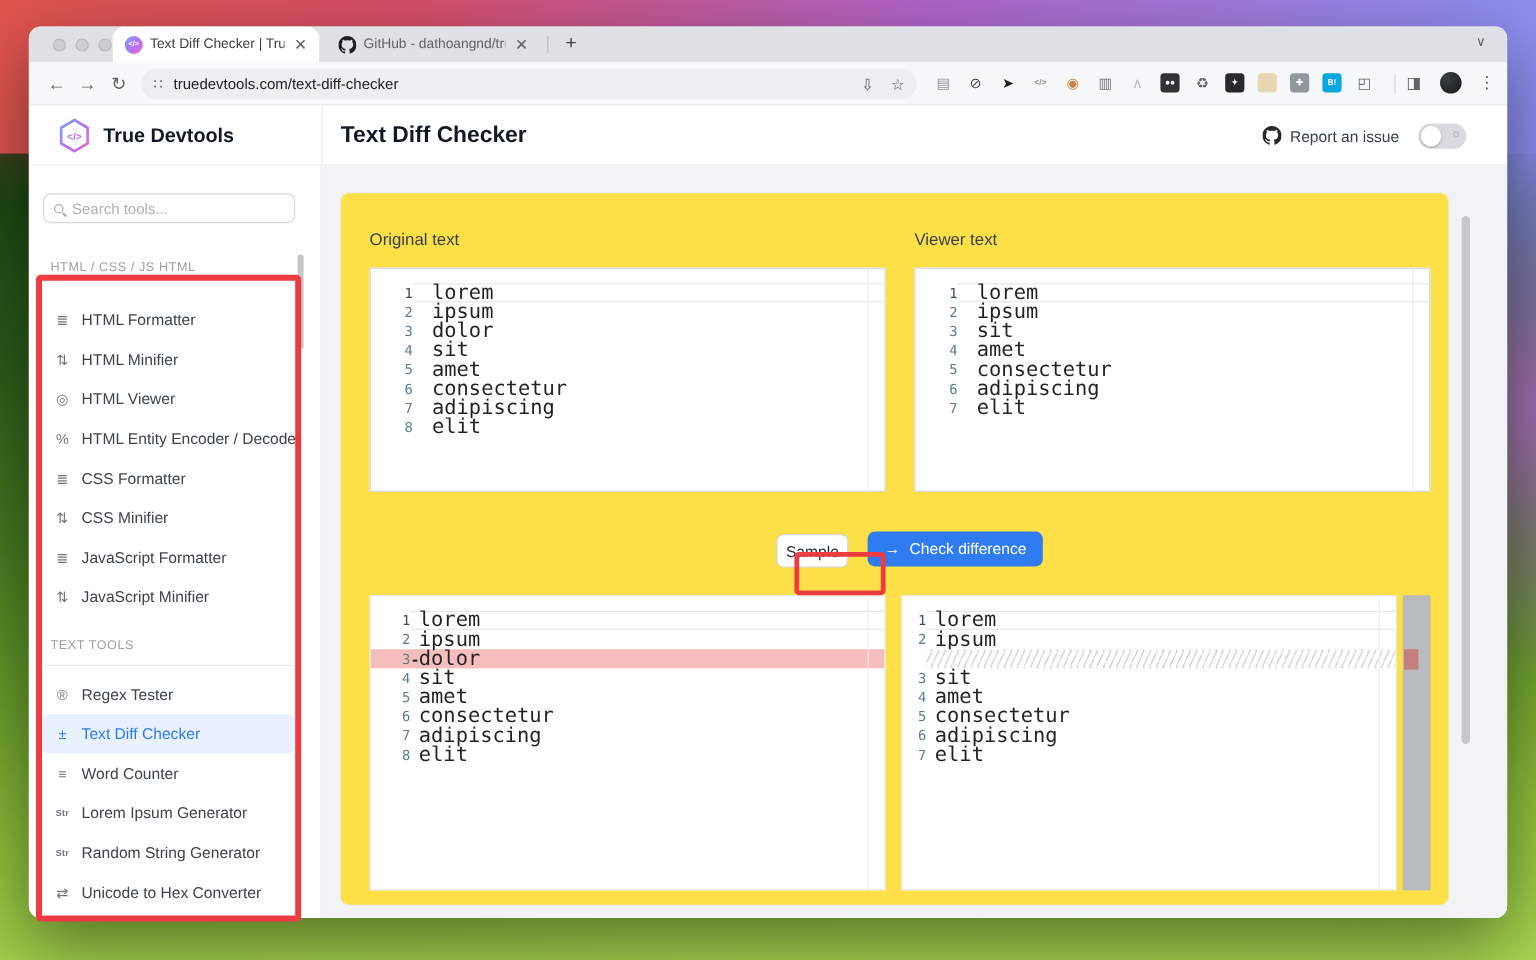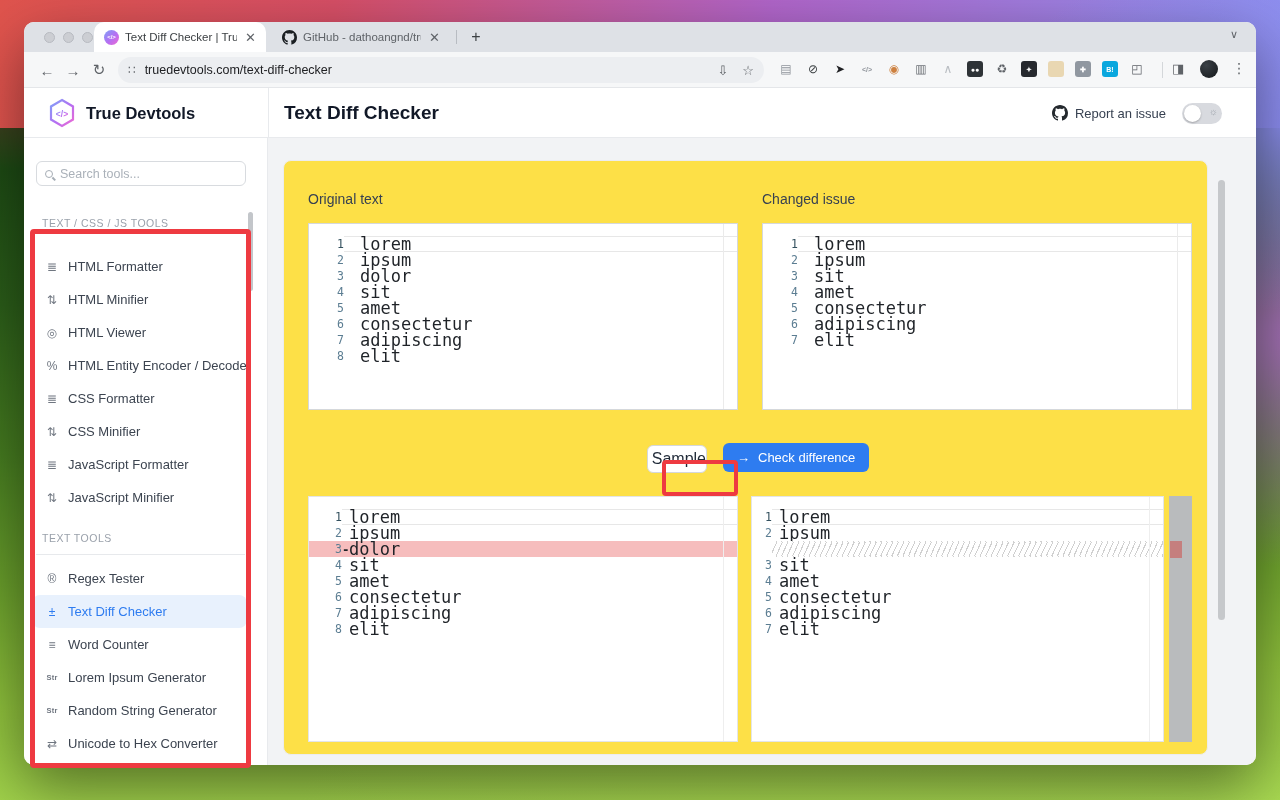--- a/index.html
+++ b/index.html
@@ -109,21 +109,21 @@
   .cm-line { display:flex; height:16px; }
   .cm-num { width:35px; text-align:right; font-size:11.5px; color:#5b7d92; line-height:16px; flex:none; }
   .cm-marker { width:16px; flex:none; font-size:12.5px; color:#1f2328; line-height:16px; text-align:right; }
   .cm-body { flex:1; display:flex; height:16px; border-top:1px solid transparent; border-bottom:1px solid transparent; }
   .cm-line.act .cm-body { border-color:#e7e7e7; }
   .cm-line.act .cm-num { color:#33505e; }
   .cm-code { font-size:17px; color:#1f2328; line-height:14px; white-space:pre; }
 
   .btn-row { position:absolute; top:282px; left:0; width:100%; }
   .btn-sample { position:absolute; left:363px; top:2px; width:60px; height:28px; background:#fff; border:1px solid #d4d7db;
-    border-radius:6px; font-size:16px; color:#1f2937; font-family:"Liberation Sans",sans-serif;text-align:right; }
+    border-radius:6px; font-size:13px; color:#1f2937; font-family:"Liberation Sans",sans-serif; }
   .btn-check { position:absolute; left:439px; top:0; height:29px; padding:0 14px; background:#2e7cf0; border:none;
     border-radius:6px; color:#fff; font-size:13px; font-weight:500; display:flex; align-items:center; gap:8px;
     font-family:"Liberation Sans",sans-serif; }
 
   .diff { position:absolute; top:335px; height:246px; background:#fff; border:1px solid #e3e5e7; overflow:hidden;
     padding-top:12px; font-family:"DejaVu Sans Mono",monospace; }
   .diff::after { content:''; position:absolute; top:0; bottom:0; right:13px; width:1px; background:#eeeeee; }
   .diff-left { left:24px; width:430px; }
   .diff-right { left:467px; width:413px; }
   .diff .cm-num { width:33px; }
@@ -238,21 +238,21 @@
   </div>
 
   <div class="sidebar">
     <div class="searchbox">
       <span class="mag"></span>
       <input placeholder="Search tools..." style="">
     </div>
     <div class="sb-scroll"></div>
     <div class="sb-sections">
         <div class="sb-section">
-          <div class="sb-heading first">TEXT / CSS / JS TOOLS</div>
+          <div class="sb-heading first">HTML / CSS / JS HTML</div>
           <div class="sb-item">
             <span class="sb-icon">≣</span>
             <span class="sb-label">HTML Formatter</span>
           </div>
           <div class="sb-item">
             <span class="sb-icon">⇅</span>
             <span class="sb-label">HTML Minifier</span>
           </div>
           <div class="sb-item">
             <span class="sb-icon">◎</span>
@@ -306,21 +306,21 @@
             <span class="sb-icon">⇄</span>
             <span class="sb-label">Unicode to Hex Converter</span>
           </div>
         </div>
       </div>
   </div>
 
   <div class="main">
     <div class="card">
       <div class="pane-label lab-orig">Original text</div>
-      <div class="pane-label lab-chg">Changed issue</div>
+      <div class="pane-label lab-chg">Viewer text</div>
 
       <div class="cm cm-orig">
           <div class="cm-line act">
             <span class="cm-num">1</span>
             <span class="cm-body">
               <span class="cm-marker"></span>
               <span class="cm-code">lorem</span>
             </span>
           </div>
           <div class="cm-line">

